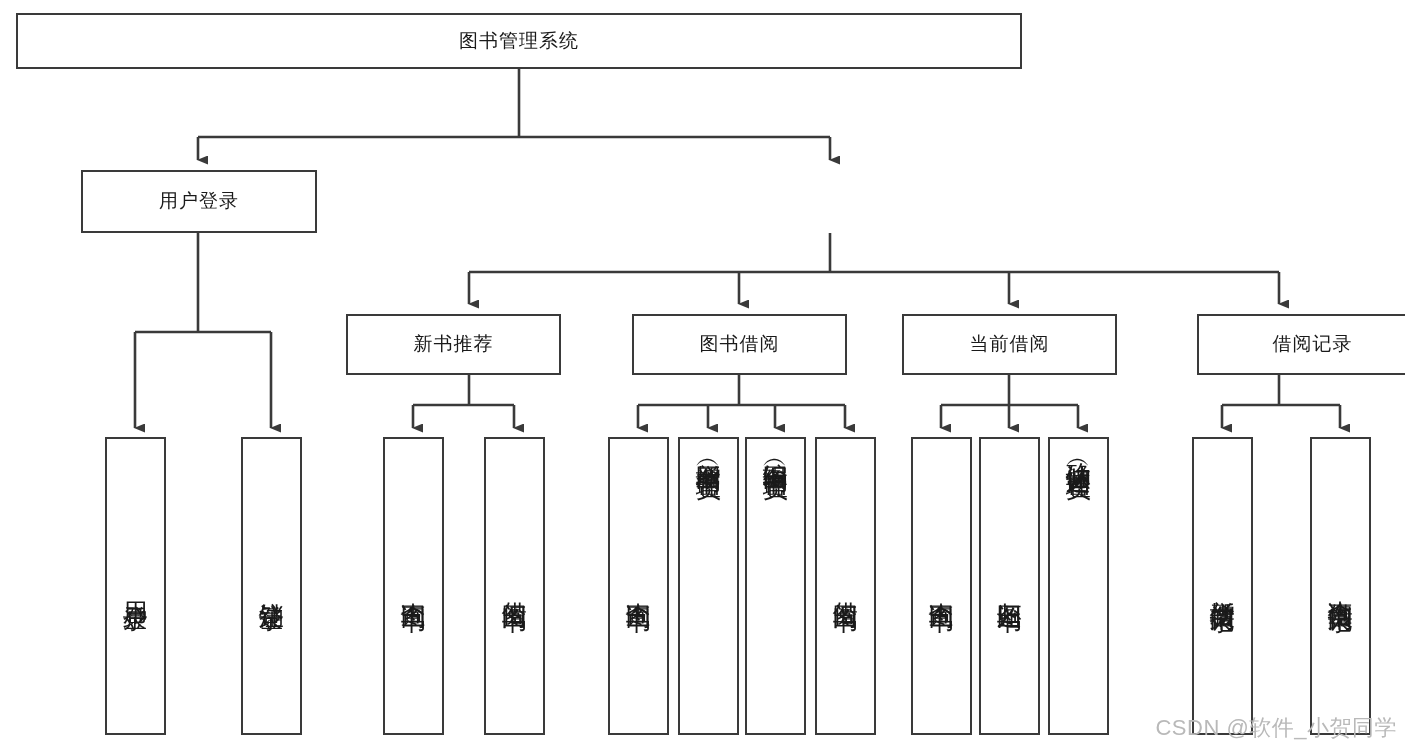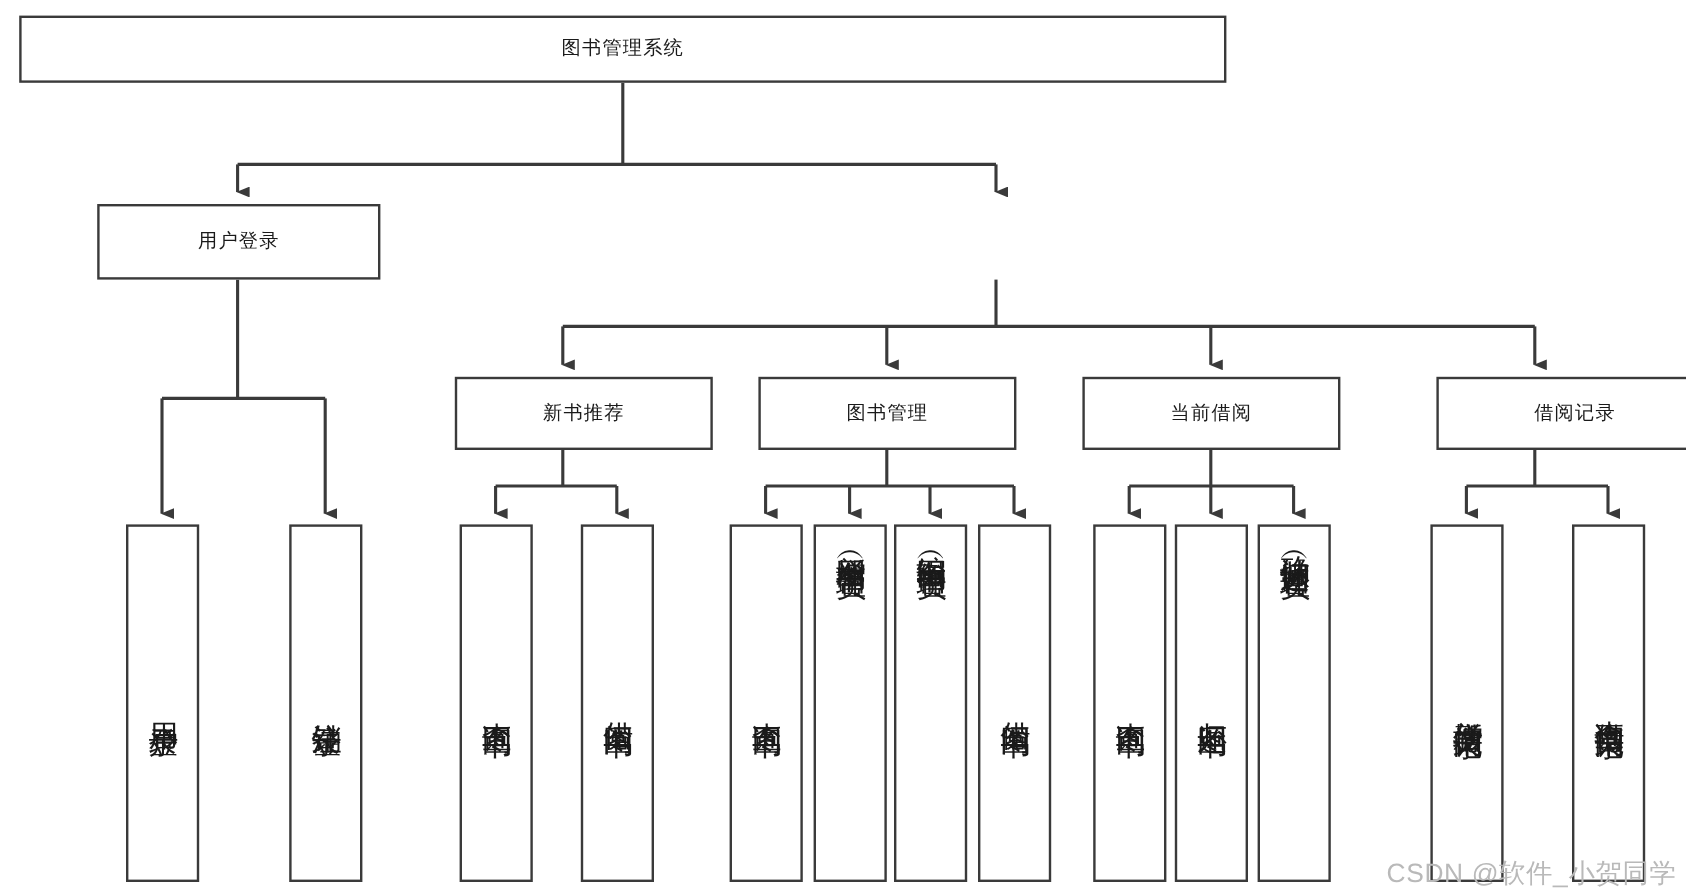--- a/index.html
+++ b/index.html
@@ -31,21 +31,21 @@
     position: absolute;
     box-sizing: border-box;
     background: #ffffff;
     border: 2.5px solid #3a3a3a;
     display: flex;
     align-items: center;
     justify-content: center;
     color: #1a1a1a;
   }
   .node-h .node-label {
-    font-size: 16px;
+    font-size: 19px;
     line-height: 1.1;
     letter-spacing: 1px;
     white-space: nowrap;
   }
   .node-v {
     align-items: flex-start;
     justify-content: center;
     padding-top: 4px;
   }
   .node-v .node-label {
@@ -127,25 +127,25 @@
   </svg>
 
   <div class="node node-h" style="left:16px; top:13px; width:1006px; height:56px;">
     <span class="node-label">图书管理系统</span>
   </div>
 
   <div class="node node-h" style="left:81px; top:170px; width:236px; height:63px;">
     <span class="node-label">用户登录</span>
   </div>
 
-  <div class="node node-h" style="left:379px; top:314px; width:215px; height:61px;">
+  <div class="node node-h" style="left:346px; top:314px; width:215px; height:61px;">
     <span class="node-label">新书推荐</span>
   </div>
   <div class="node node-h" style="left:632px; top:314px; width:215px; height:61px;">
-    <span class="node-label">图书管理</span>
+    <span class="node-label">图书借阅</span>
   </div>
   <div class="node node-h" style="left:902px; top:314px; width:215px; height:61px;">
     <span class="node-label">当前借阅</span>
   </div>
   <div class="node node-h" style="left:1197px; top:314px; width:231px; height:61px;">
     <span class="node-label">借阅记录</span>
   </div>
 
   <div class="node node-v v-center" style="left:105px; top:437px; width:61px; height:298px;">
     <span class="node-label">用户登录</span>

